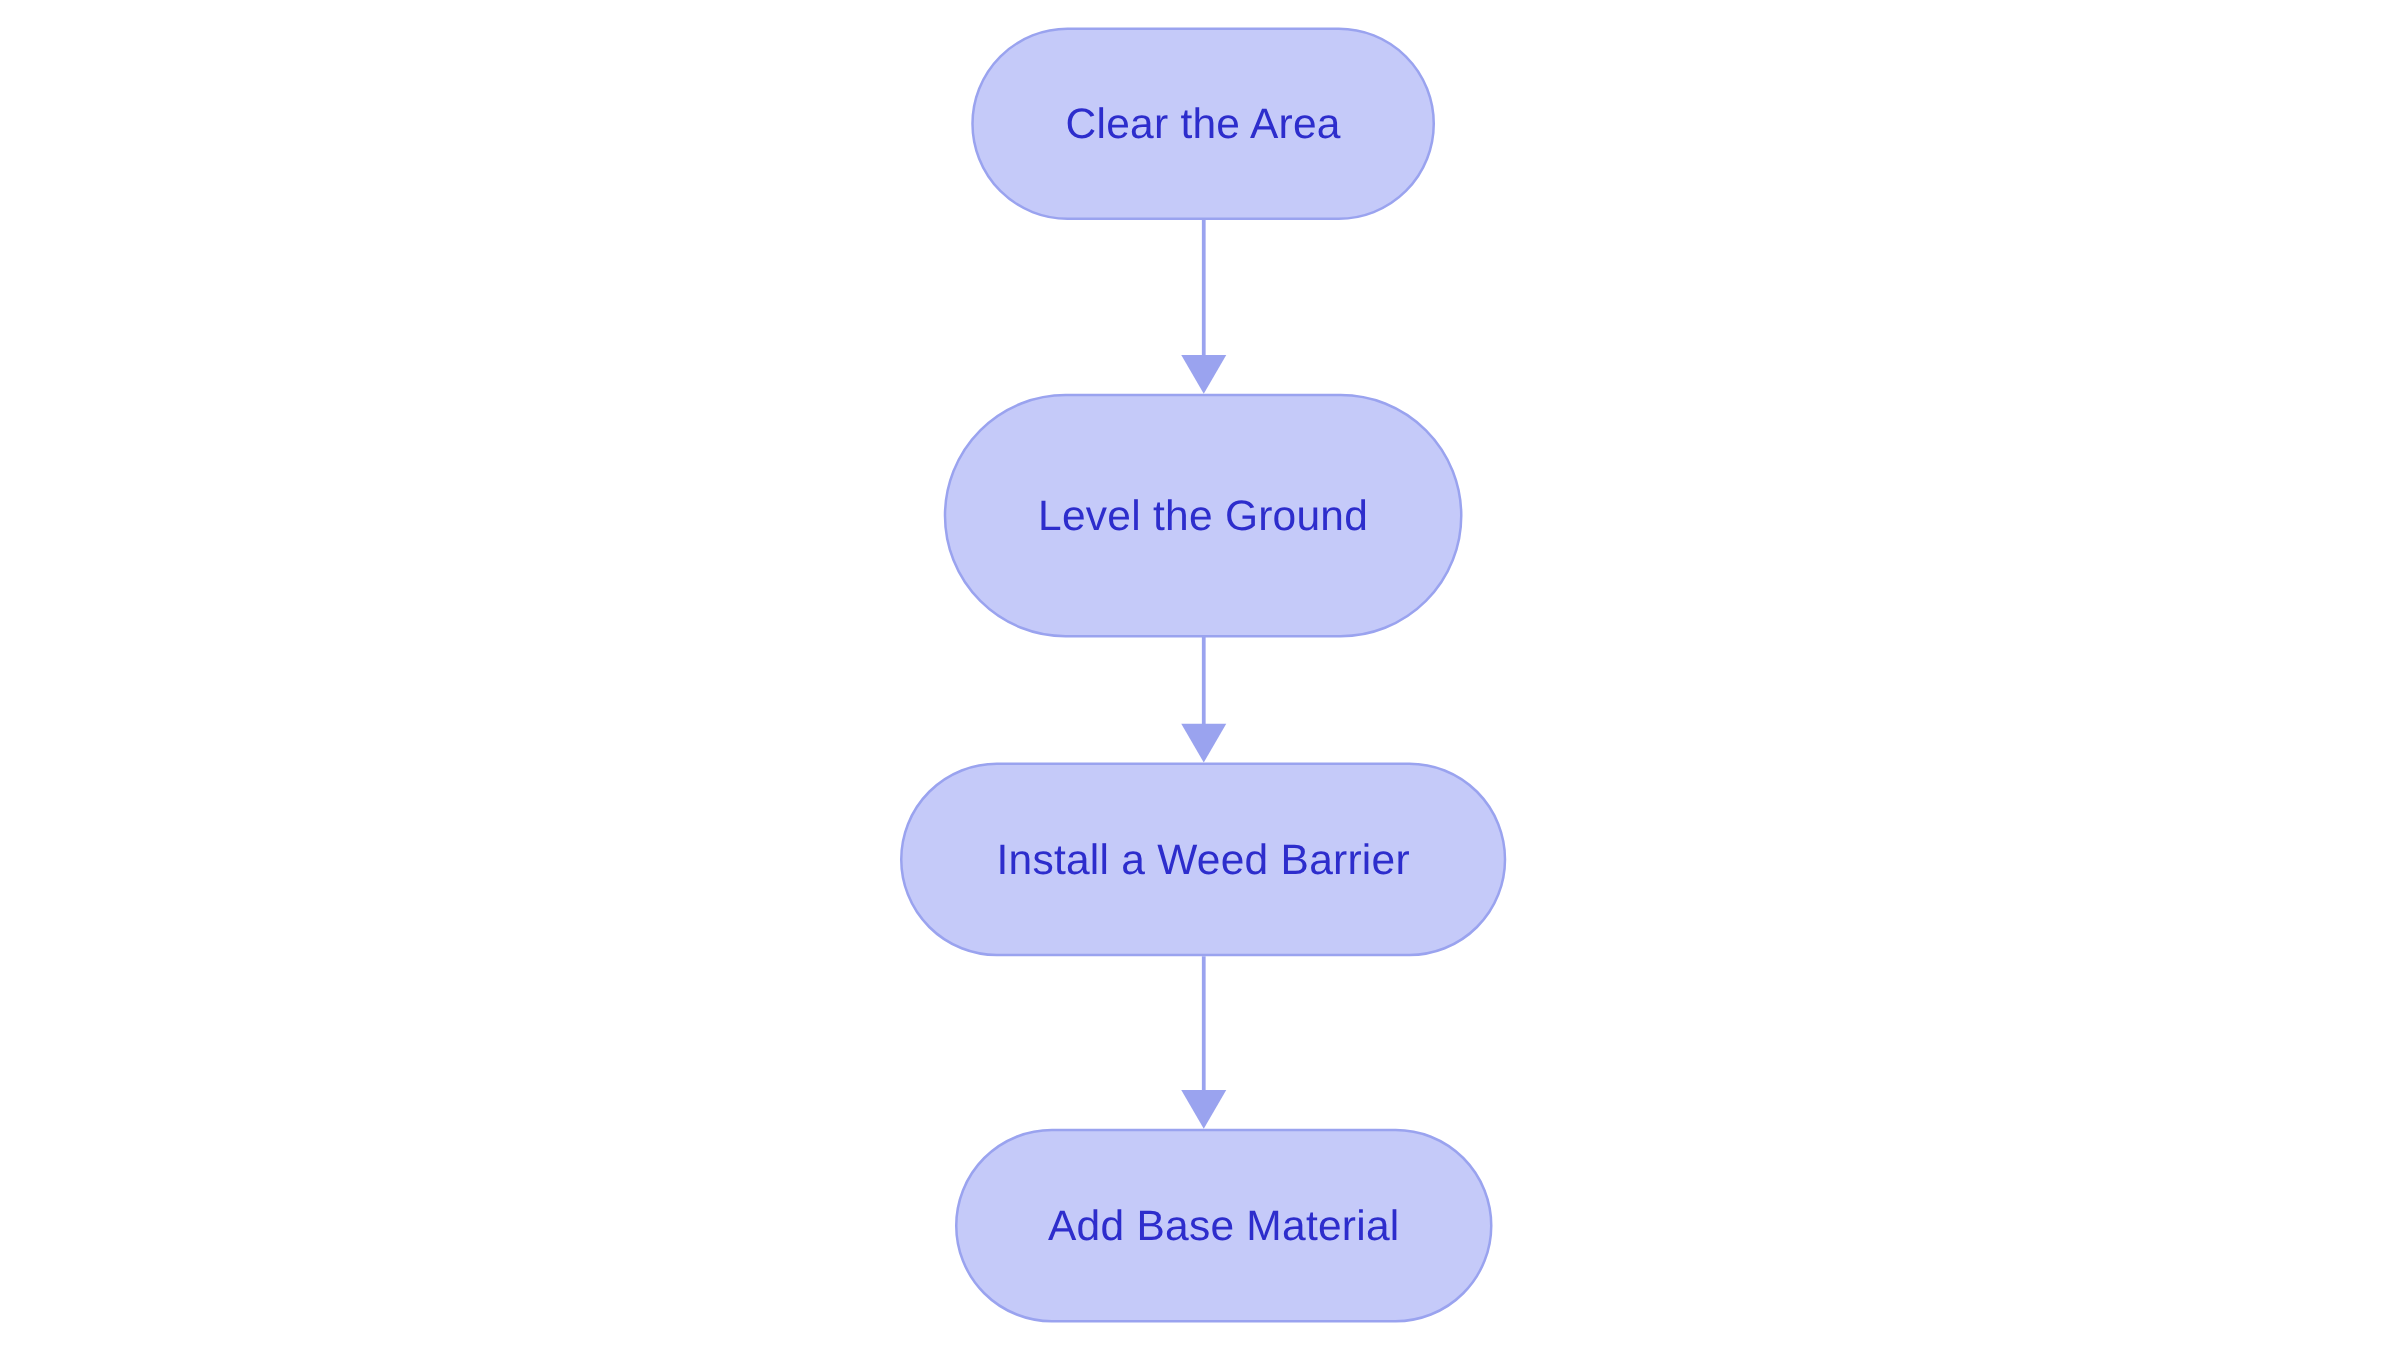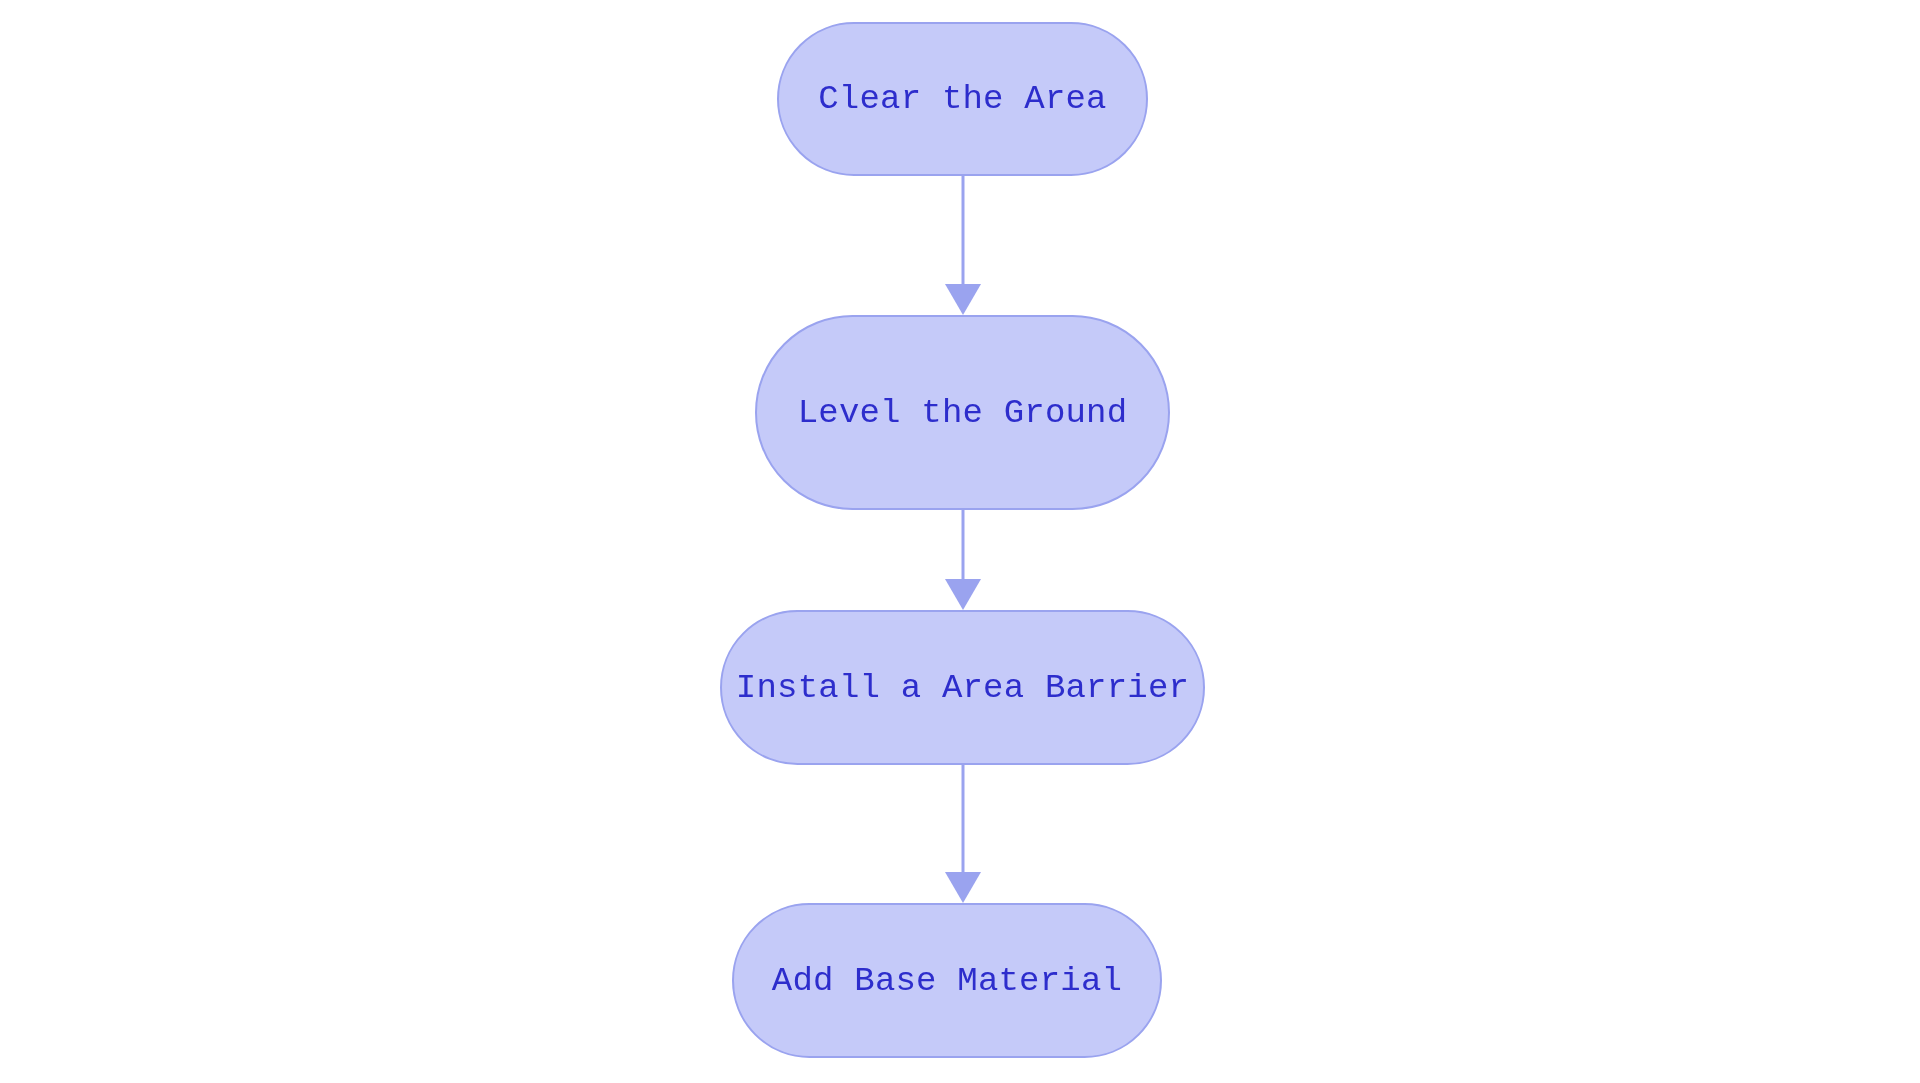--- a/index.html
+++ b/index.html
@@ -25,21 +25,21 @@
     background: #c5caf9;
     border: 2px solid #9aa3ef;
     border-radius: 999px;
     display: flex;
     align-items: center;
     justify-content: center;
     z-index: 2;
   }
   .flow-node-label {
     color: #2d2dcc;
-    font-family: Liberation Mono, monospace;
+    font-family: Liberation Sans, sans-serif;
     font-size: 34px;
     font-weight: 400;
     line-height: 1;
     letter-spacing: 0.2px;
     white-space: nowrap;
     user-select: none;
   }
   .flow-edge {
     position: absolute;
     z-index: 1;
@@ -77,20 +77,20 @@
 
   <div class="flow-node" style="left:777px; top:22px; width:371px; height:154px;">
     <span class="flow-node-label">Clear the Area</span>
   </div>
 
   <div class="flow-node" style="left:755px; top:315px; width:415px; height:195px;">
     <span class="flow-node-label">Level the Ground</span>
   </div>
 
   <div class="flow-node" style="left:720px; top:610px; width:485px; height:155px;">
-    <span class="flow-node-label">Install a Area Barrier</span>
+    <span class="flow-node-label">Install a Weed Barrier</span>
   </div>
 
-  <div class="flow-node" style="left:732px; top:903px; width:430px; height:155px;">
+  <div class="flow-node" style="left:764px; top:903px; width:430px; height:155px;">
     <span class="flow-node-label">Add Base Material</span>
   </div>
 
 </div>
 
 </body></html>

